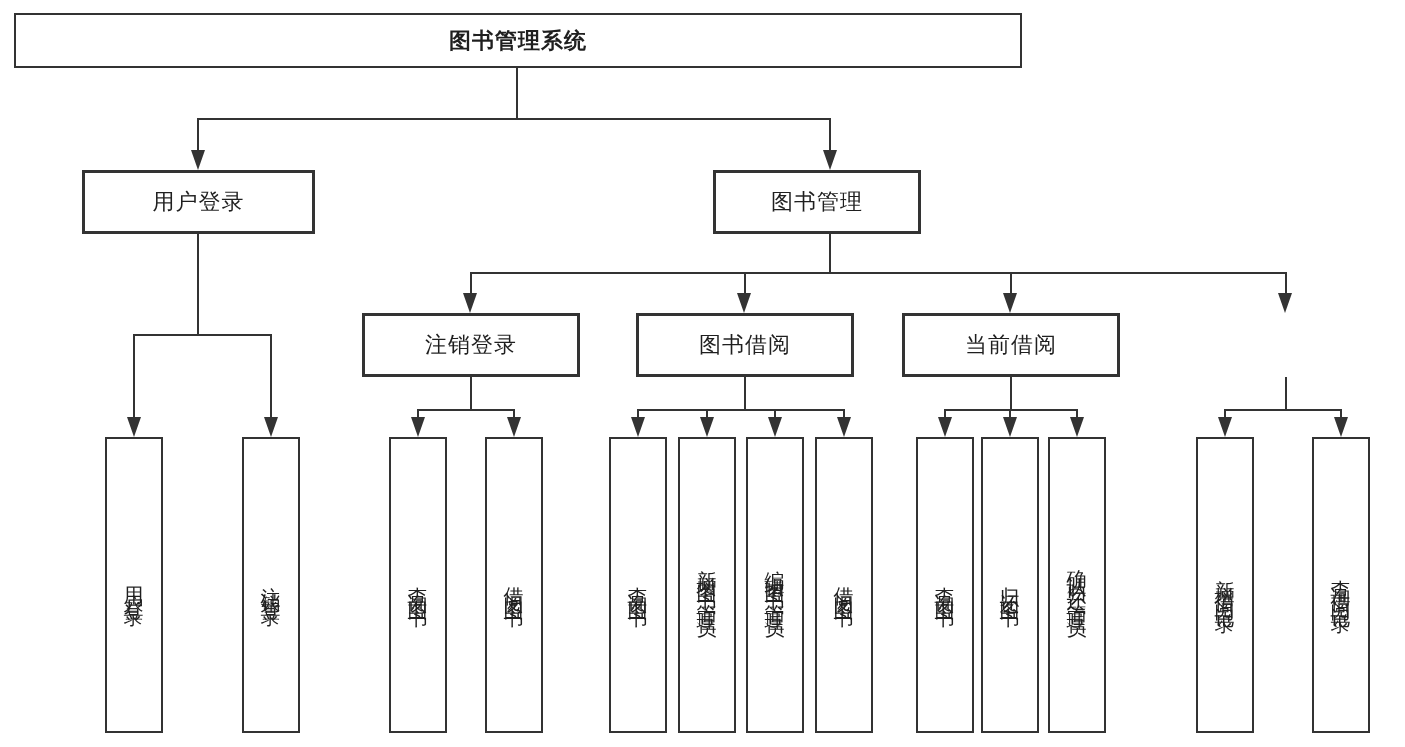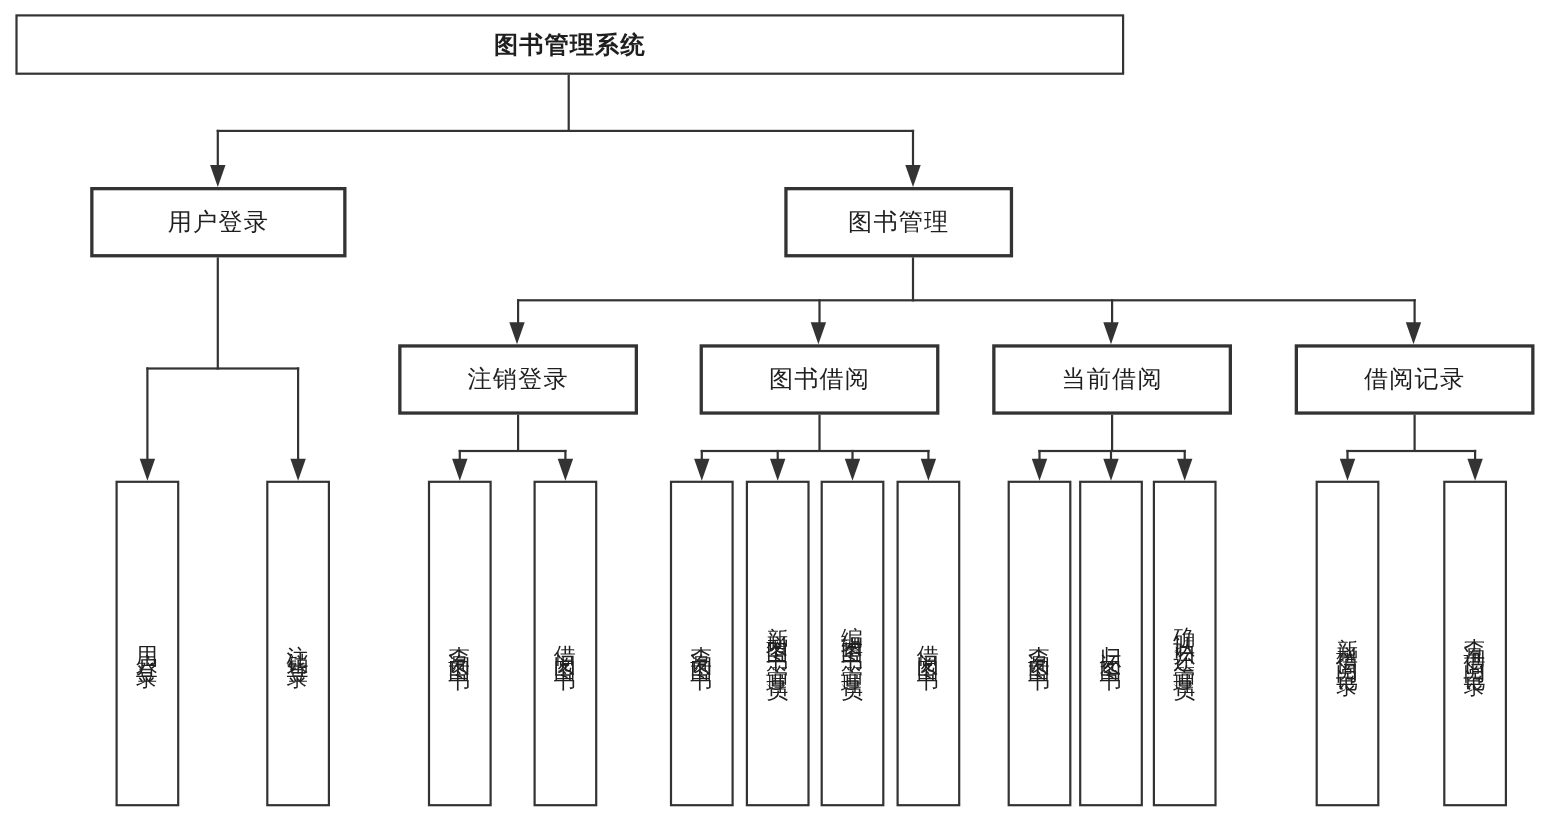--- a/index.html
+++ b/index.html
@@ -75,21 +75,20 @@
   <div class="b" style="left:82px;top:170px;width:233px;height:64px;">用户登录</div>
 
   <div class="b" style="left:713px;top:170px;width:208px;height:64px;">图书管理</div>
 
   <div class="b" style="left:362px;top:313px;width:218px;height:64px;">注销登录</div>
 
   <div class="b" style="left:636px;top:313px;width:218px;height:64px;">图书借阅</div>
 
   <div class="b" style="left:902px;top:313px;width:218px;height:64px;">当前借阅</div>
 
-  <div class="b" style="left:1177px;top:313px;width:218px;height:64px;">借阅记录</div>
 
   <div class="vb" style="left:105px;">
     <span>用户登录</span>
   </div>
   <div class="vb" style="left:242px;">
     <span>注销登录</span>
   </div>
 
   <div class="vb" style="left:389px;">
     <span>查询图书</span>

